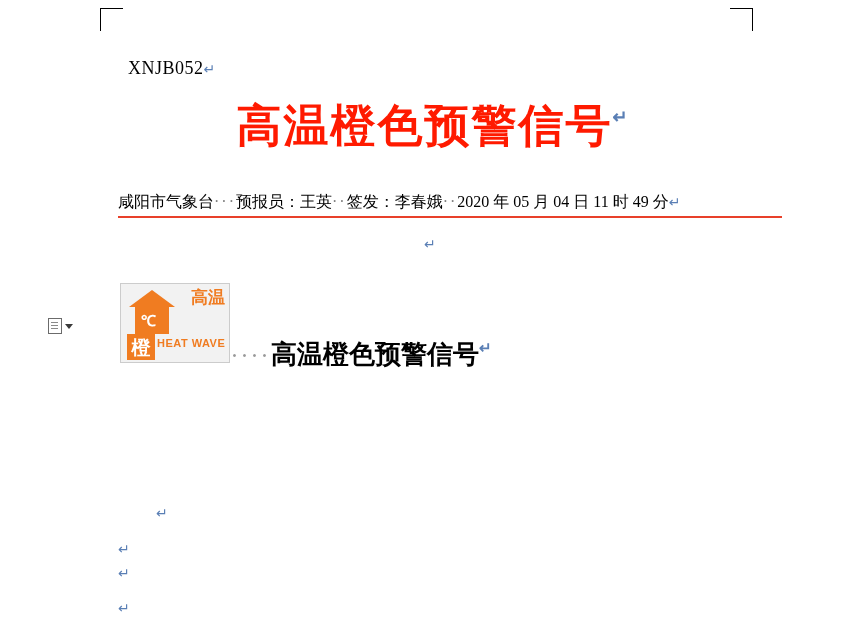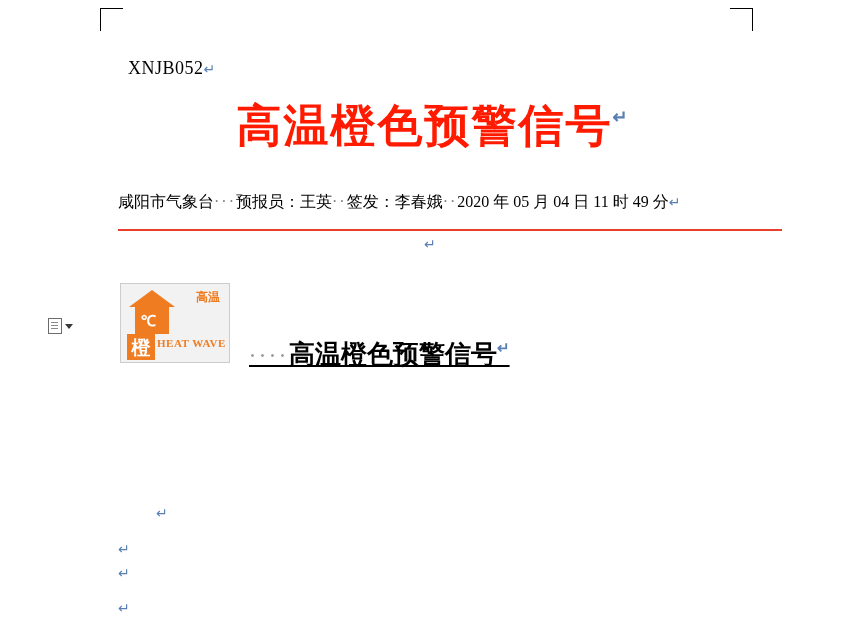--- a/index.html
+++ b/index.html
@@ -59,21 +59,21 @@
   }
   .title .pilcrow { font-size: 18px; vertical-align: 18px; color:#5a7fb5; }
 
   .meta-line {
     position: absolute;
     left: 118px;
     top: 192px;
     width: 664px;
     font-size: 16px;
     color: #000;
-    padding-bottom: 16px;
+    padding-bottom: 3px;
     border-bottom: 2px solid #e8402a;
     white-space: nowrap;
   }
   .dots { color: #808080; letter-spacing: 2px; }
 
   .blank-mark {
     position: absolute;
     font-size: 14px;
     color: #5a7fb5;
     font-family: "Liberation Sans", sans-serif;
@@ -145,21 +145,21 @@
     color: #ffffff;
     font-size: 15px;
     font-family: "Liberation Sans", sans-serif;
     font-weight: bold;
   }
   .sign .gaowen {
     position: absolute;
     right: 4px; top: 4px;
     width: 34px;
     color: #f07c21;
-    font-size: 12px;
+    font-size: 17px;
     font-weight: bold;
     line-height: 19px;
     text-align: center;
     font-family: "DejaVu Serif", serif;
   }
   .sign .cheng {
     position: absolute;
     left: 6px; top: 50px;
     width: 28px; height: 26px;
     background: #f07c21;
@@ -170,33 +170,32 @@
     line-height: 26px;
     font-family: "DejaVu Serif", serif;
   }
   .sign .heat {
     position: absolute;
     left: 36px; top: 53px;
     color: #f07c21;
     font-size: 11px;
     font-weight: bold;
     letter-spacing: 0.5px;
-    font-family: Liberation Serif, serif;
+    font-family: Liberation Sans, sans-serif;
   }
 
   .signal-label {
     position: absolute;
-    left: 249px;
+    left: 231px;
     top: 337px;
     font-size: 26px;
     font-weight: bold;
     color: #000;
     white-space: nowrap;
     font-family: "DejaVu Serif", serif;
-    text-decoration: underline;
   }
   .signal-label .lead-dots {
     color: #9a9a9a;
     font-weight: normal;
     letter-spacing: 3px;
     font-size: 22px;
   }
   .signal-label .pilcrow { font-size: 15px; vertical-align: 10px; }
 
   .body-text {

